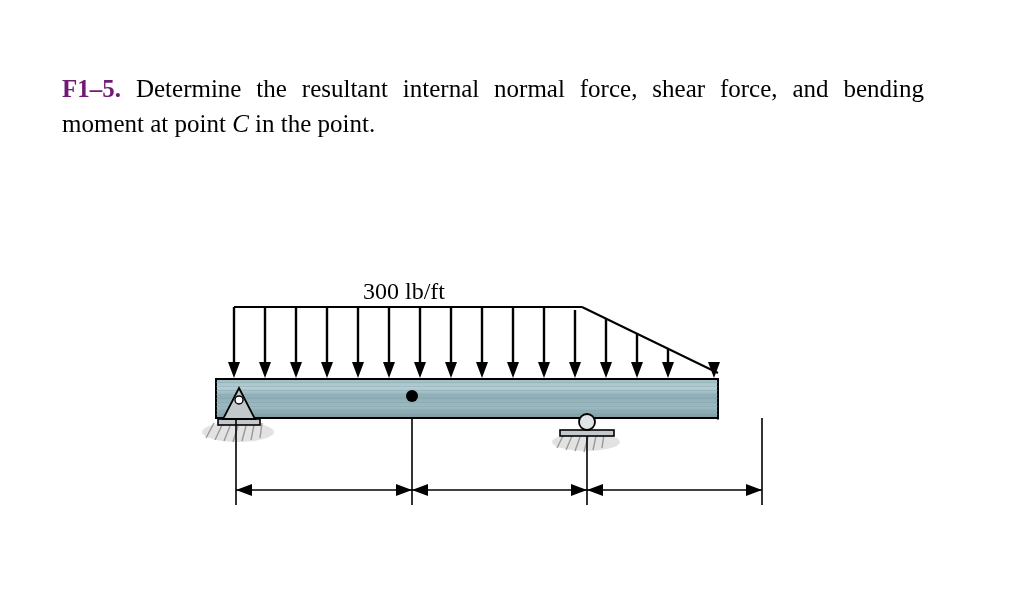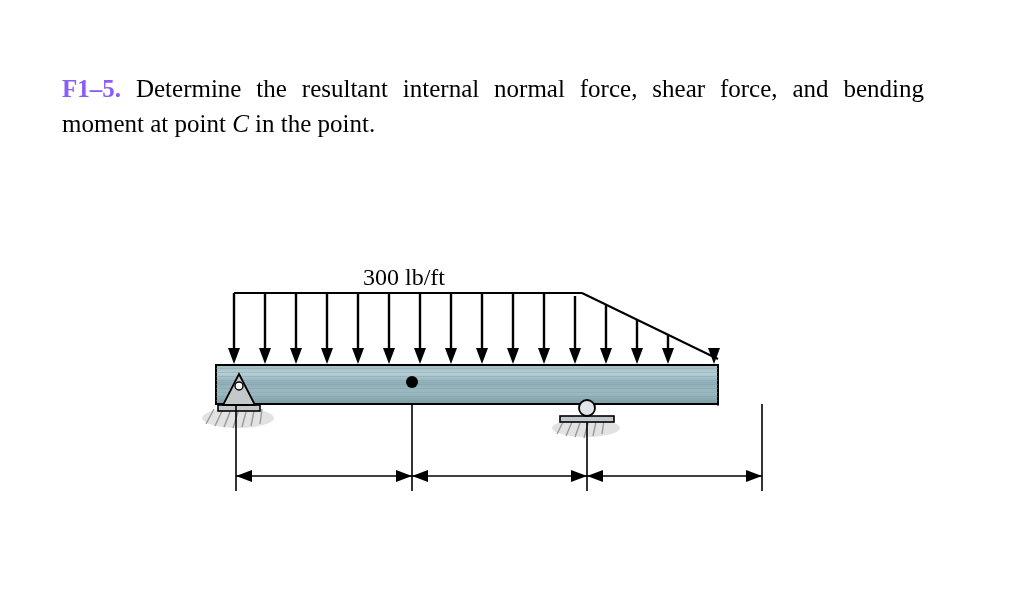--- a/index.html
+++ b/index.html
@@ -21,32 +21,32 @@
     position: absolute;
     left: 62px;
     top: 72px;
     width: 862px;
     font-size: 25px;
     line-height: 1.38;
     text-align: justify;
     text-justify: inter-word;
   }
   #problem-statement .label {
-    color: #8b5cf6;
+    color: #701a75;
     font-weight: bold;
   }
   #problem-statement .italic {
     font-style: italic;
   }
 
   
   #figure {
     position: absolute;
     left: 0;
-    top: 236px;
+    top: 250px;
     width: 822px;
     height: 340px;
   }
 
   
   #load-label {
     position: absolute;
     left: 363px;
     top: 268px;
     font-size: 24px;

